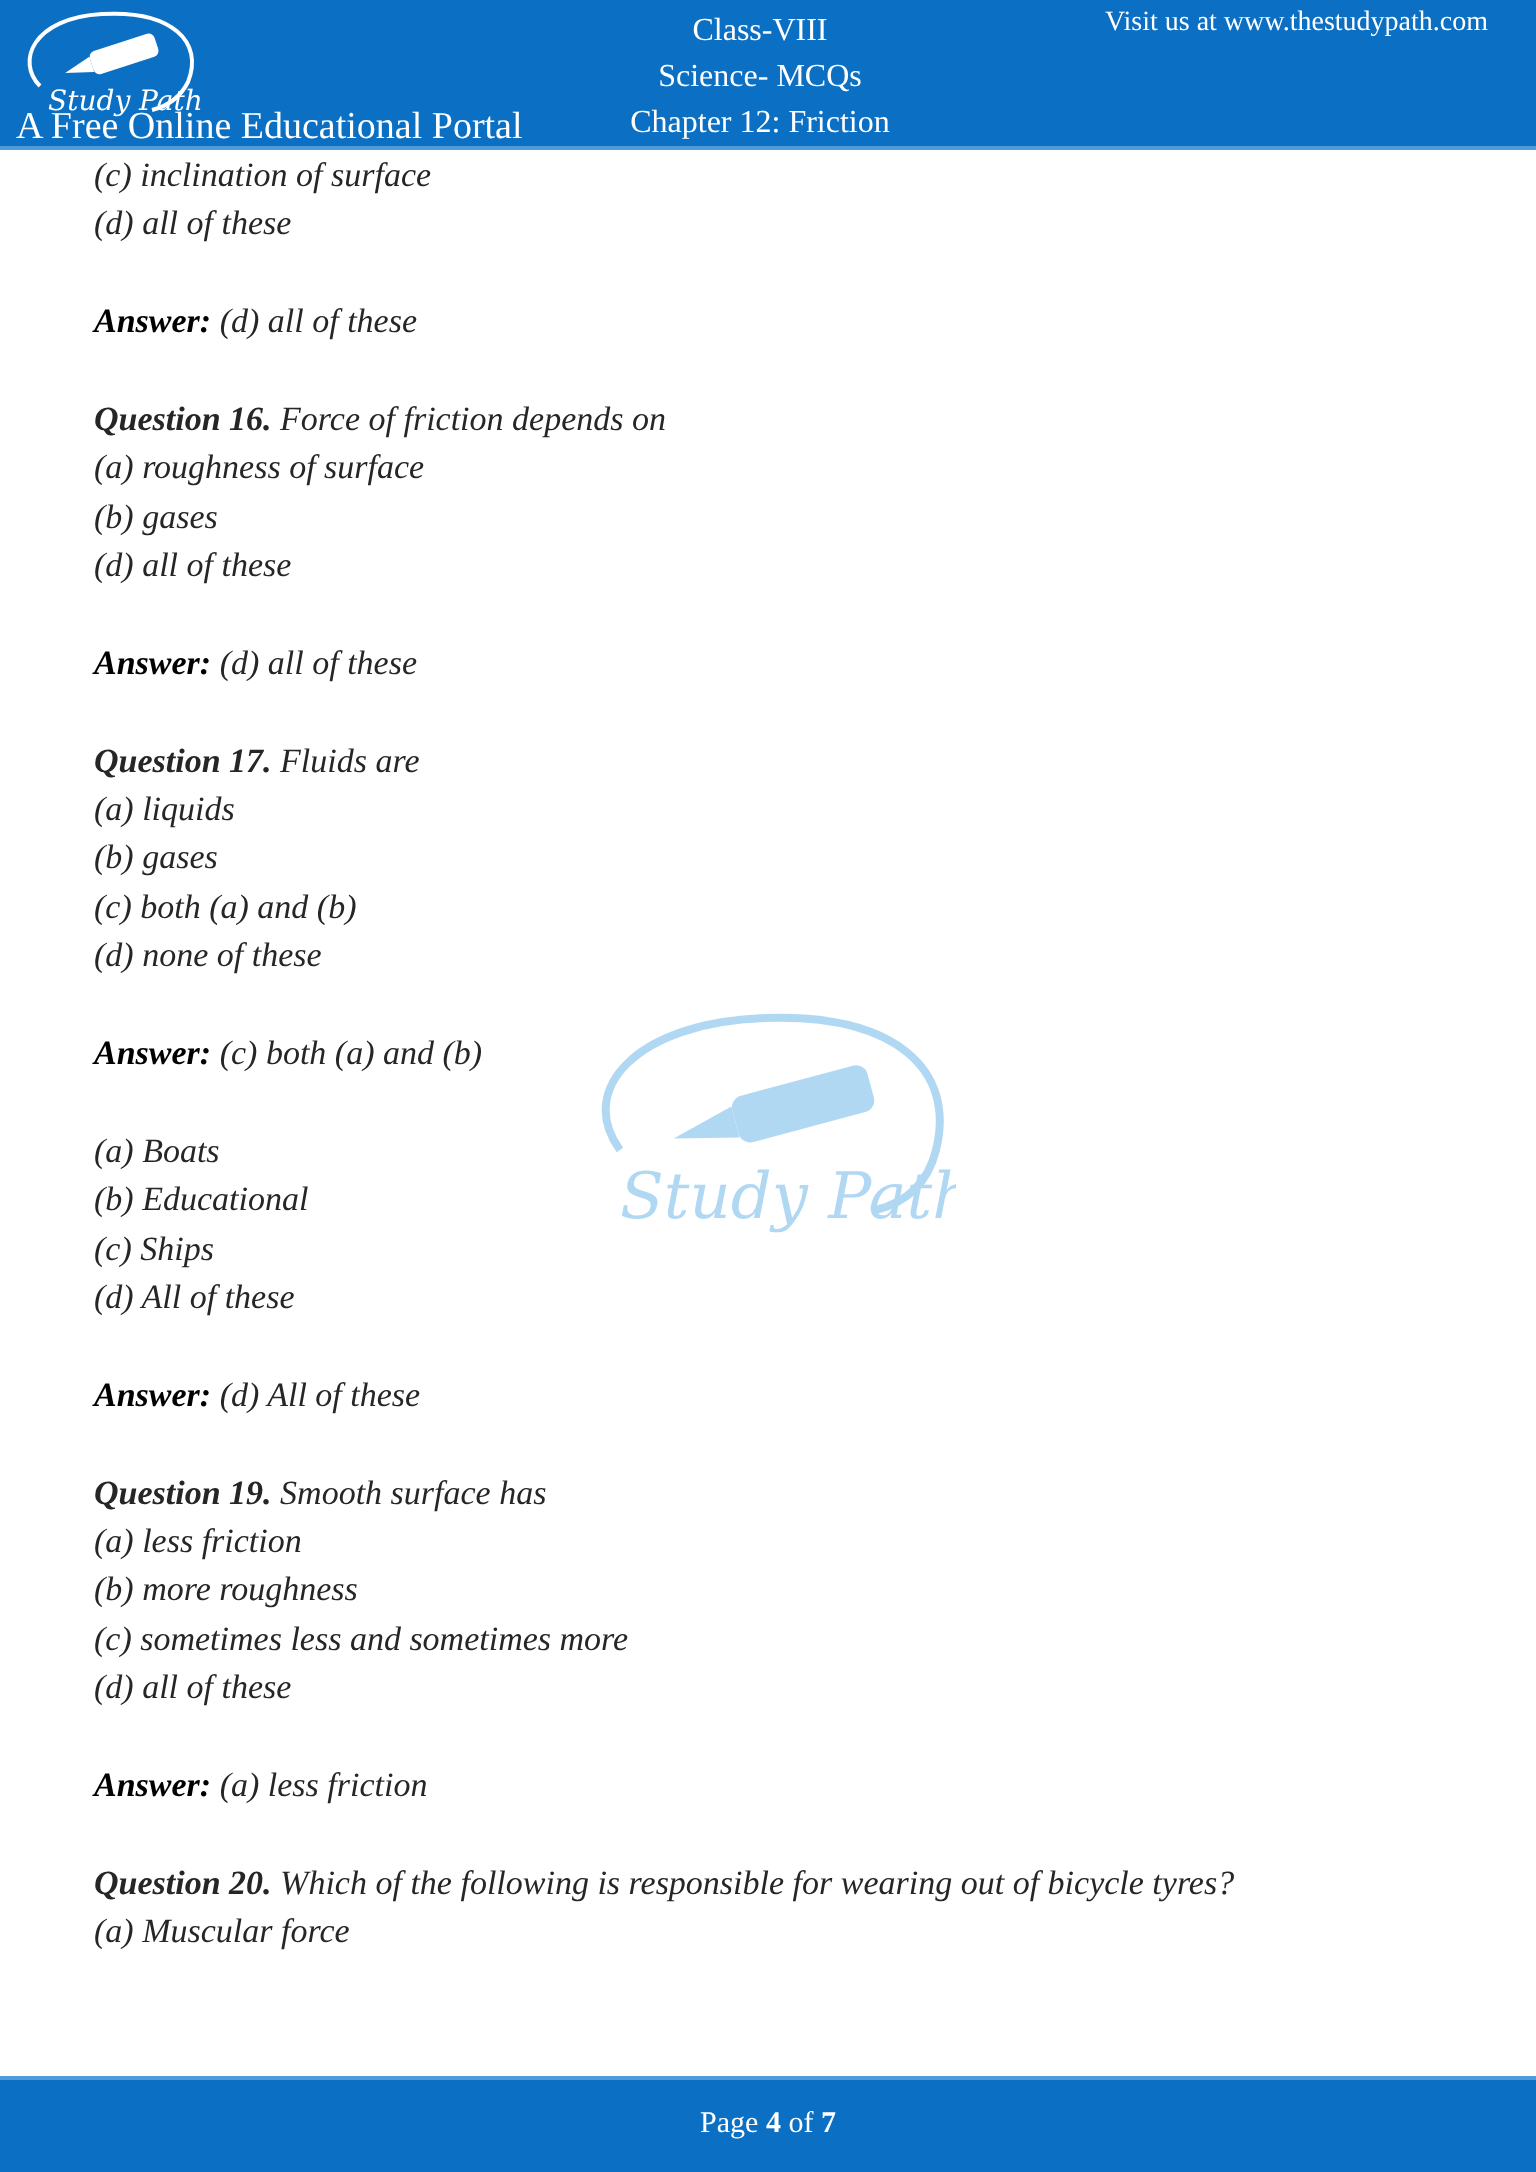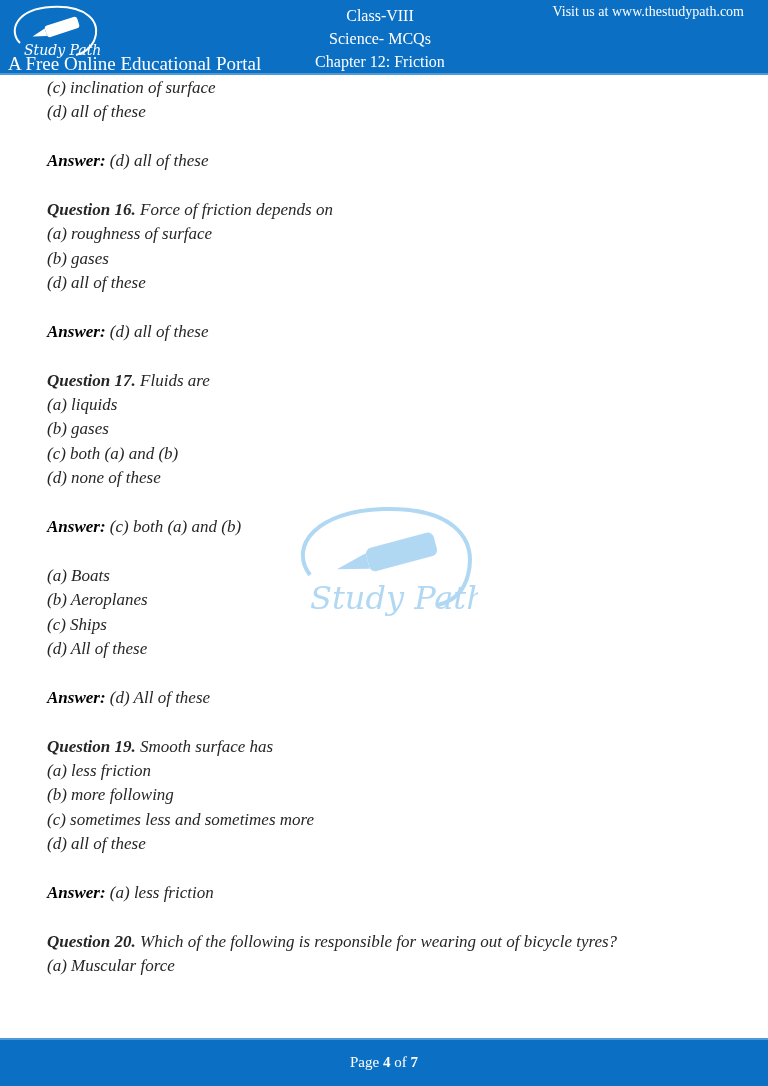--- a/index.html
+++ b/index.html
@@ -100,30 +100,30 @@
   <div class="line"><span class="q-label">Question 17.</span><span> Fluids are</span></div>
   <div class="line">(a) liquids</div>
   <div class="line">(b) gases</div>
   <div class="line">(c) both (a) and (b)</div>
   <div class="line">(d) none of these</div>
   <div class="gap"></div>
   <div class="line"><span class="answer-label">Answer:</span><span> (c) both (a) and (b)</span></div>
   <div class="gap"></div>
 
   <div class="line">(a) Boats</div>
-  <div class="line">(b) Aeroplanes</div>
+  <div class="line">(b) Educational</div>
   <div class="line">(c) Ships</div>
   <div class="line">(d) All of these</div>
   <div class="gap"></div>
   <div class="line"><span class="answer-label">Answer:</span><span> (d) All of these</span></div>
   <div class="gap"></div>
 
   <div class="line"><span class="q-label">Question 19.</span><span> Smooth surface has</span></div>
   <div class="line">(a) less friction</div>
-  <div class="line">(b) more following</div>
+  <div class="line">(b) more roughness</div>
   <div class="line">(c) sometimes less and sometimes more</div>
   <div class="line">(d) all of these</div>
   <div class="gap"></div>
   <div class="line"><span class="answer-label">Answer:</span><span> (a) less friction</span></div>
   <div class="gap"></div>
 
   <div class="line"><span class="q-label">Question 20.</span><span> Which of the following is responsible for wearing out of bicycle tyres?</span></div>
   <div class="line">(a) Muscular force</div>
 </div>
 

